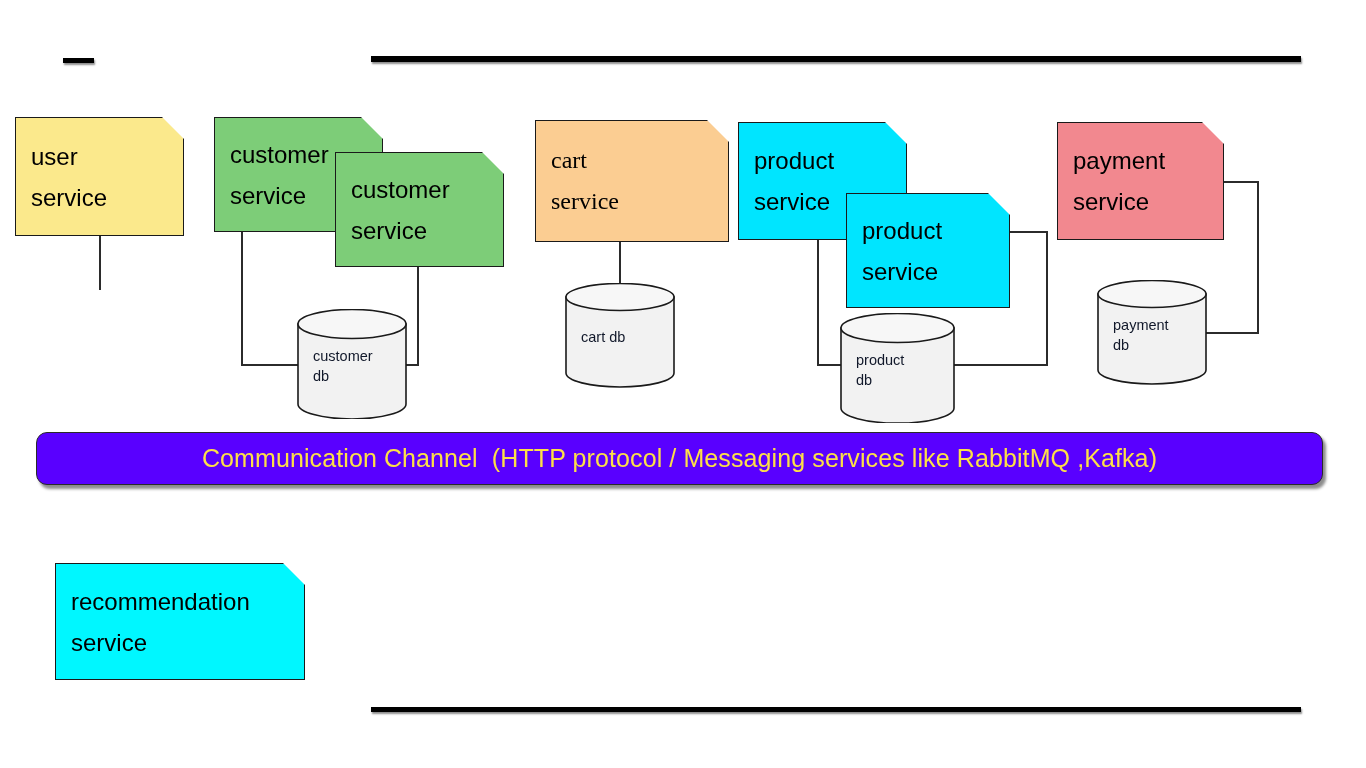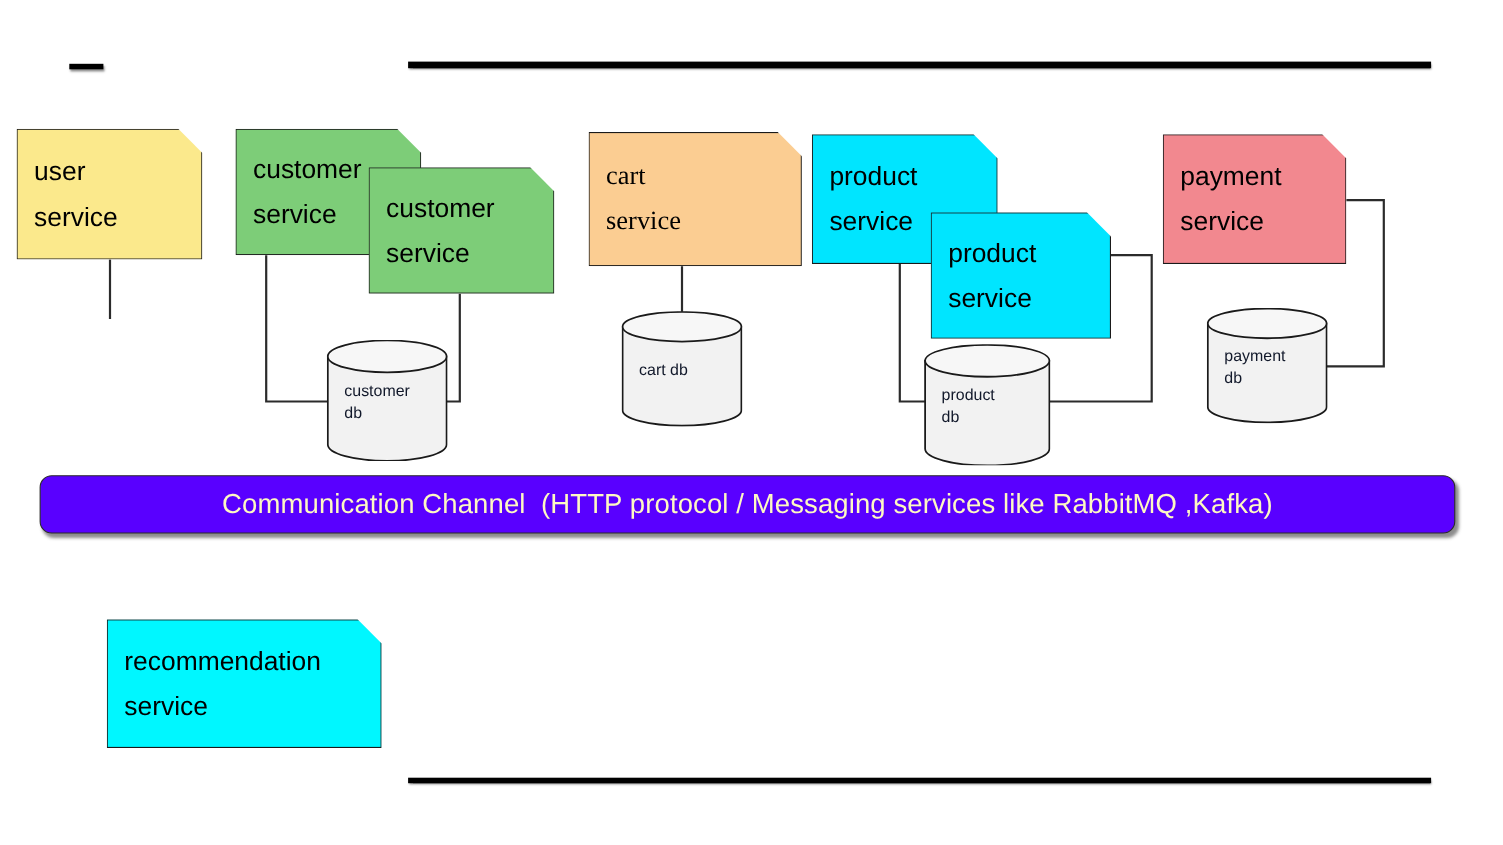--- a/index.html
+++ b/index.html
@@ -70,21 +70,21 @@
     box-sizing: border-box;
     border: 1.5px solid #2a2a2a;
     border-radius: 11px;
     display: flex;
     align-items: center;
     justify-content: center;
     box-shadow: 3px 4px 3px rgba(0,0,0,0.45);
   }
   .banner-text {
     font-size: 25px;
-    color: #fef9c3;
+    color: #fde047;
     letter-spacing: 0.1px;
     white-space: pre;
   }
 </style>
 </head>
 <body>
 
 <div id="canvas">
 
   <div class="abs rule" style="left:63px; top:58px; width:31px; height:5px;"></div>
@@ -167,21 +167,21 @@
   <div class="svc" style="left:846px; top:193px; width:164px; height:115px; background:#00e5ff;">
     <span class="svc-label">product
 service</span>
   </div>
 
   <div class="svc" style="left:1057px; top:122px; width:167px; height:118px; background:#f2888f;">
     <span class="svc-label">payment
 service</span>
   </div>
 
-  <div class="svc" style="left:55px; top:563px; width:250px; height:117px; background:#00f7ff;margin-left:42px;">
+  <div class="svc" style="left:55px; top:563px; width:250px; height:117px; background:#00f7ff;">
     <span class="svc-label">recommendation
 service</span>
   </div>
 
   <div class="banner" style="left:36px; top:432px; width:1287px; height:53px; background:#5900ff;">
     <span class="banner-text">Communication Channel  (HTTP protocol / Messaging services like RabbitMQ ,Kafka)</span>
   </div>
 
 </div>
 

